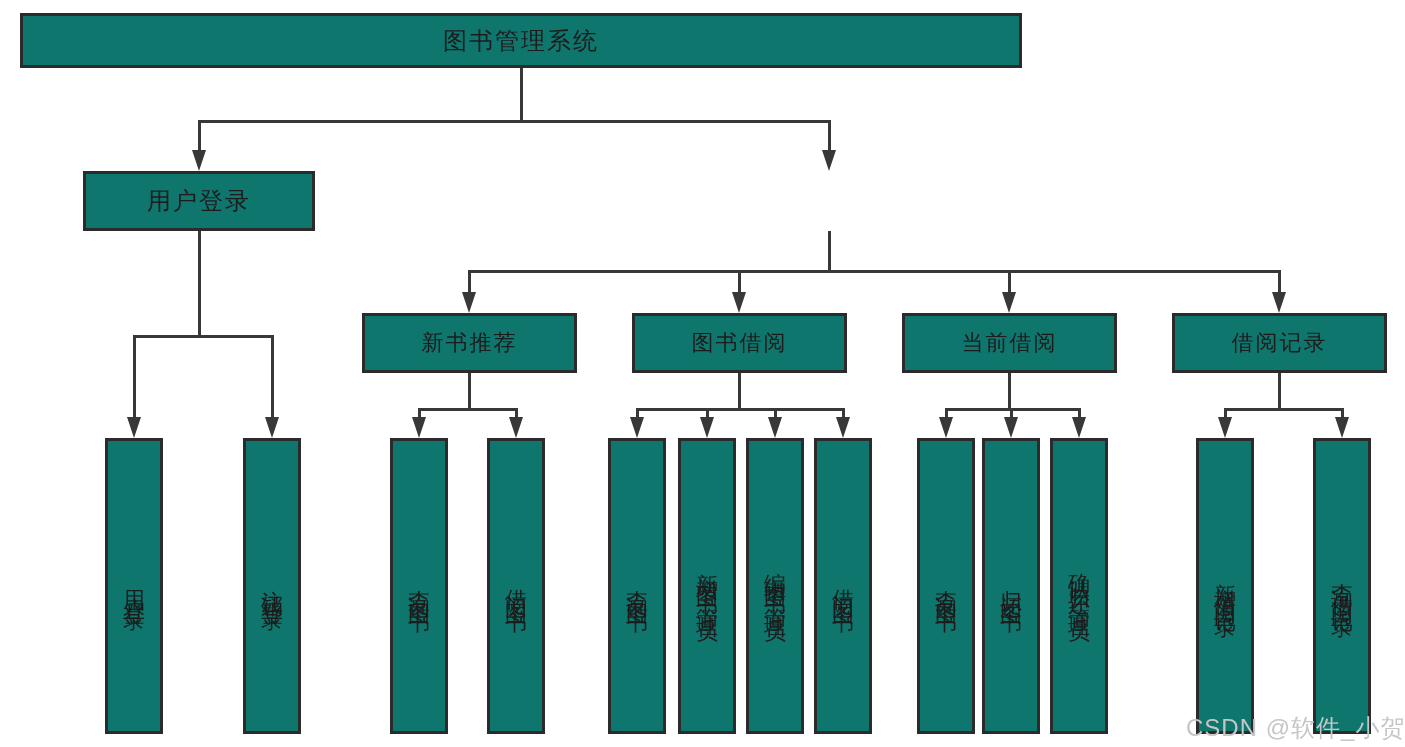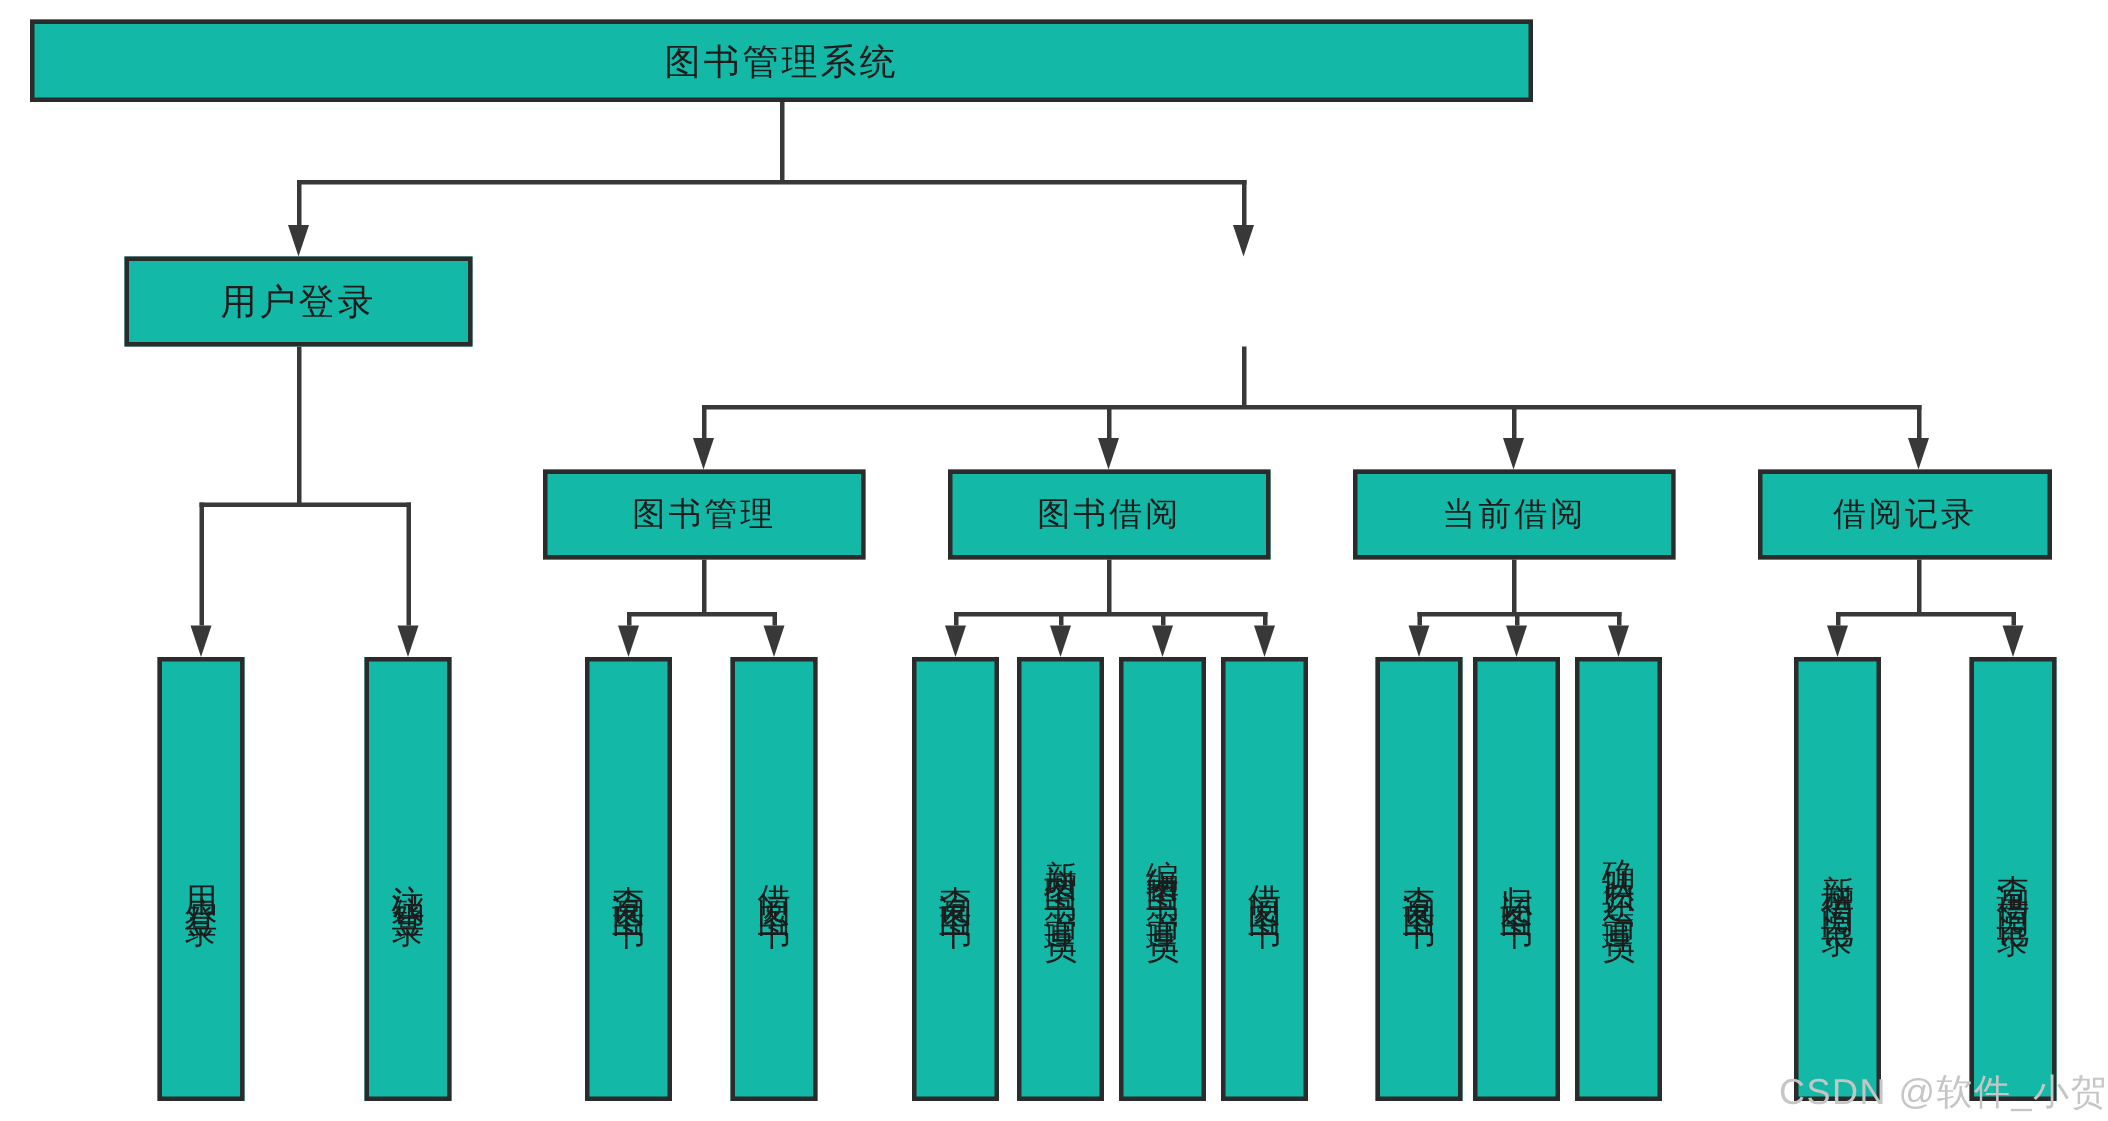--- a/index.html
+++ b/index.html
@@ -14,21 +14,21 @@
     position:relative;
     width:1405px;height:747px;
     background:var(--bg);
     overflow:hidden;
     font-family:"Liberation Sans","DejaVu Sans",sans-serif;
     color:var(--text);
   }
   .box{
     position:absolute;
     box-sizing:border-box;
-    background:#14b8a6;
+    background:#0f766e;
     border:3px solid var(--border);
     display:flex;
     align-items:center;
     justify-content:center;
     font-size:23px;
     letter-spacing:2px;
     color:var(--text);
     z-index:2;
   }
   .box.vertical{
@@ -76,24 +76,24 @@
   <div class="hl" style="left:468px;top:270px;width:813px;"></div>
   <div class="vl" style="left:468px;top:270px;height:22px;"></div>
   <div class="ar" style="left:462px;top:292px;"></div>
   <div class="vl" style="left:738px;top:270px;height:22px;"></div>
   <div class="ar" style="left:732px;top:292px;"></div>
   <div class="vl" style="left:1008px;top:270px;height:22px;"></div>
   <div class="ar" style="left:1002px;top:292px;"></div>
   <div class="vl" style="left:1278px;top:270px;height:22px;"></div>
   <div class="ar" style="left:1272px;top:292px;"></div>
 
-  <div class="box" style="left:362px;top:313px;width:215px;height:60px;font-size:22px;">图书管理</div>
+  <div class="box" style="left:362px;top:313px;width:215px;height:60px;font-size:22px;">新书推荐</div>
   <div class="box" style="left:902px;top:313px;width:215px;height:60px;font-size:22px;">当前借阅</div>
   <div class="box" style="left:632px;top:313px;width:215px;height:60px;font-size:22px;">图书借阅</div>
-  <div class="box" style="left:1172px;top:313px;width:196px;height:60px;font-size:22px;">借阅记录</div>
+  <div class="box" style="left:1172px;top:313px;width:215px;height:60px;font-size:22px;">借阅记录</div>
 
   <div class="vl" style="left:198px;top:231px;height:106px;"></div>
   <div class="hl" style="left:133px;top:335px;width:141px;"></div>
   <div class="vl" style="left:133px;top:335px;height:82px;"></div>
   <div class="ar" style="left:127px;top:417px;"></div>
   <div class="vl" style="left:271px;top:335px;height:82px;"></div>
   <div class="ar" style="left:265px;top:417px;"></div>
 
   <div class="vl" style="left:468px;top:373px;height:37px;"></div>
   <div class="hl" style="left:418px;top:408px;width:100px;"></div>

